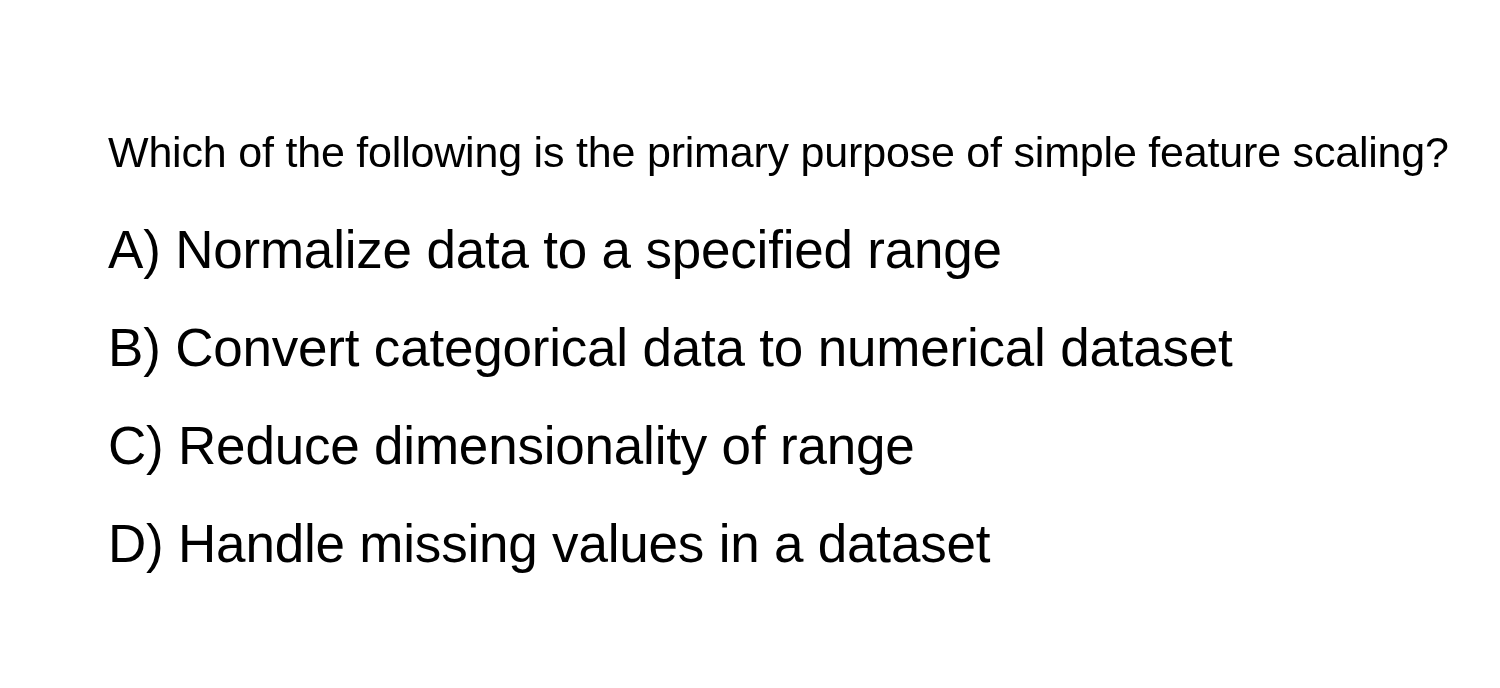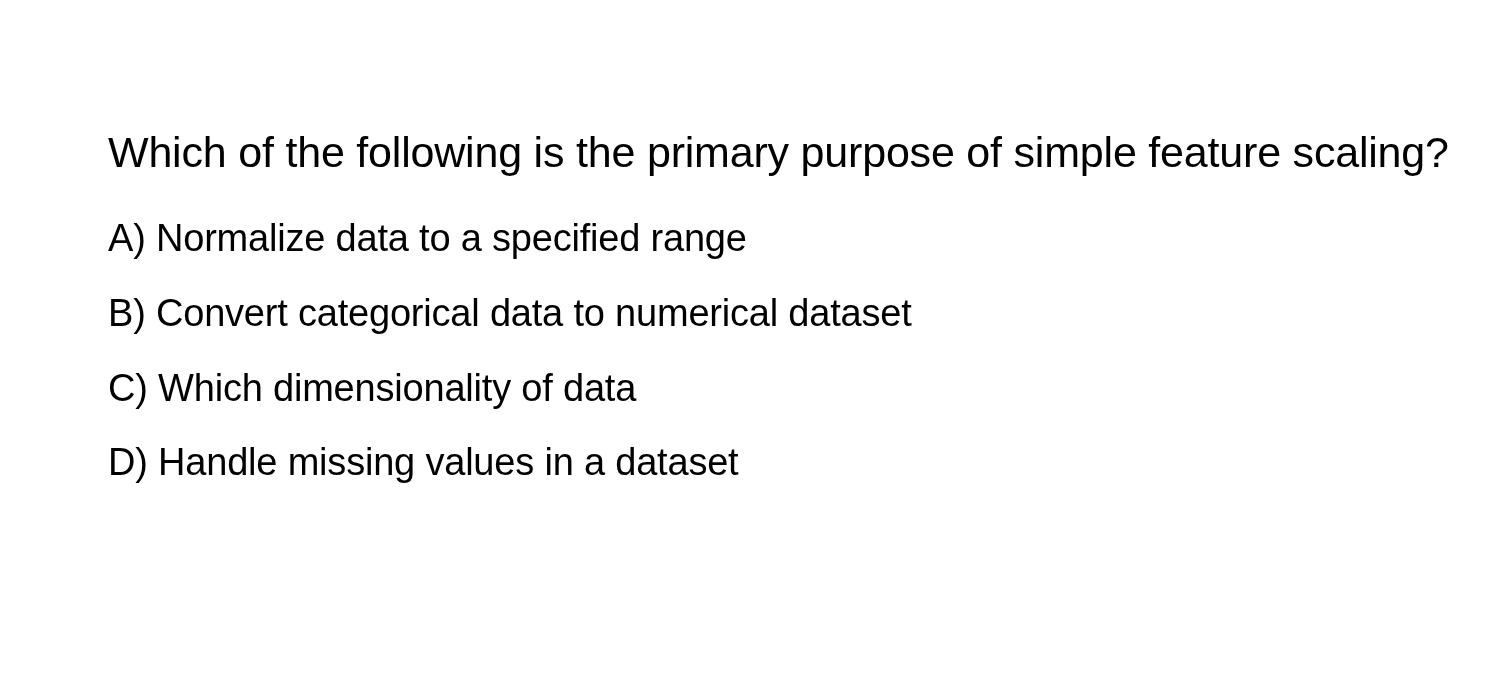--- a/index.html
+++ b/index.html
@@ -15,25 +15,25 @@
       color: #000000;
       padding: 70px 60px 60px 60px;
     }
     .question-text {
       font-size: 43px;
       line-height: 1.6;
       margin-bottom: 22px;
       letter-spacing: -0.2px;
     }
     .option {
-      font-size: 38px;
+      font-size: 53px;
       line-height: 1.55;
       letter-spacing: -0.2px;
     }
   </style>
 </head>
 <body>
 
 <div class="question-text">Which of the following is the primary purpose of simple feature scaling?</div>
 <div class="option">A) Normalize data to a specified range</div>
 <div class="option">B) Convert categorical data to numerical dataset</div>
-<div class="option">C) Which dimensionality of data</div>
+<div class="option">C) Reduce dimensionality of range</div>
 <div class="option">D) Handle missing values in a dataset</div>
 
 </body></html>

